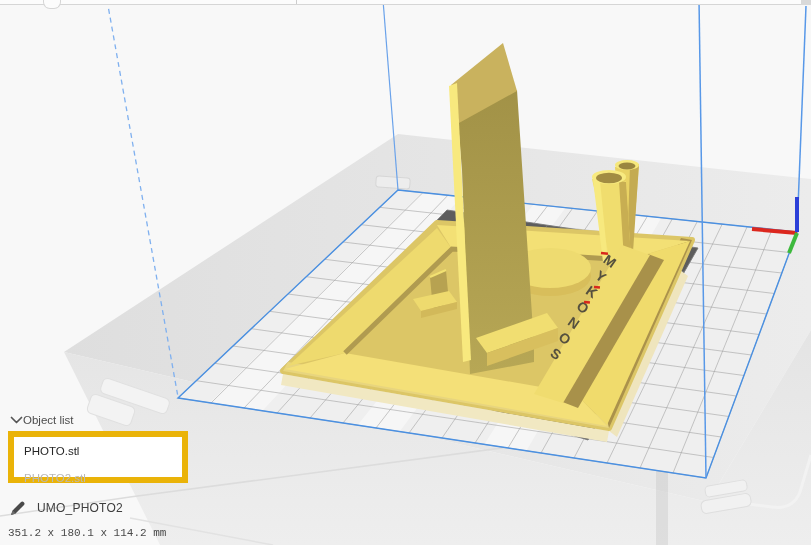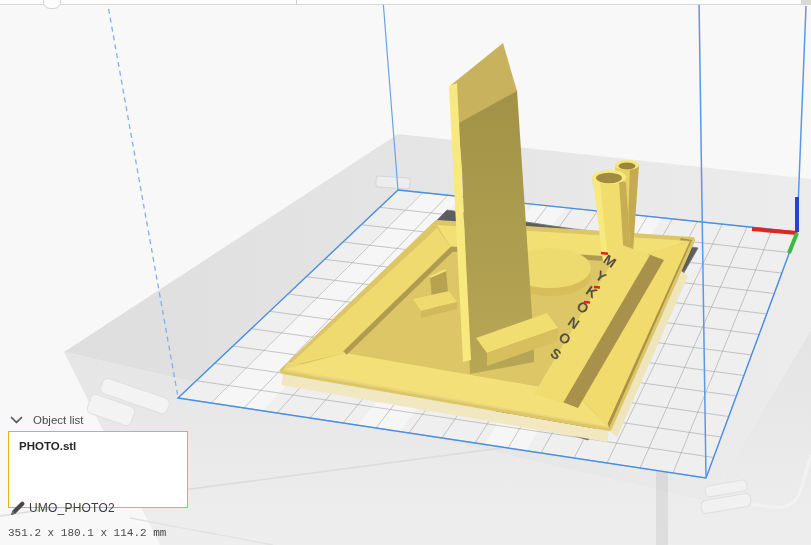--- a/index.html
+++ b/index.html
@@ -17,34 +17,34 @@
   }
   #topbar .notch{
     position:absolute;left:43px;top:0px;width:16px;height:8px;
     background:#fcfcfc;border:1px solid #d6d6d6;border-top:none;
     border-radius:0 0 7px 7px;
   }
   #topbar .divider{position:absolute;top:0;width:1px;height:4px;background:#cdcdcd;}
   #topbar .corner-block{position:absolute;right:0;top:0;width:10px;height:5px;background:#d9d9d9;}
   
   #objectlist-header{
-    position:absolute;left:10px;top:414px;display:flex;align-items:center;gap:10px;
+    position:absolute;left:10px;top:414px;display:flex;align-items:center;
     z-index:6;
   }
   #objectlist-header .chev{width:13px;height:9px;cursor:pointer;}
   #objectlist-header .lbl{font-size:11.5px;color:#4c4c4c;}
   #objectlist-box{
-    position:absolute;left:8px;top:431px;width:180px;height:77px;
-    background:#ffffff;border:1px solid #eab308;z-index:6;box-sizing:border-box;font-weight:bold;
+    position:absolute;left:8px;top:431px;width:180px;height:52px;
+    background:#ffffff;border:6px solid #eab308;z-index:6;box-sizing:border-box;
   }
   .obj-item{font-size:11.5px;padding:8px 0 0 10px;cursor:pointer;white-space:nowrap;}
   .obj-item.active{color:#262626;}
   .obj-item.inactive{color:#b9b9b9;padding-top:15px;}
   #printer-row{
-    position:absolute;left:10px;top:500px;display:flex;align-items:center;gap:3px;z-index:6;justify-content:space-between;
+    position:absolute;left:10px;top:500px;display:flex;align-items:center;gap:11px;z-index:6;justify-content:space-between;
   }
   #printer-row .pname{font-size:12px;color:#3d3d3d;letter-spacing:.2px;}
   #dims{
     position:absolute;left:8px;top:527px;font-size:11px;color:#4a4a4a;z-index:6;font-family:Liberation Mono, monospace;
   }
 </style>
 </head>
 <body>
 
 <div id="viewport">
@@ -195,20 +195,21 @@
 
 <div id="objectlist-header">
   <svg class="chev" viewBox="0 0 13 9">
     <path d="M1.5,1.5 L6.5,6.5 L11.5,1.5" fill="none" stroke="#555555" stroke-width="1.7" stroke-linecap="round" stroke-linejoin="round"></path>
   </svg>
   <span class="lbl">Object list</span>
 </div>
 
 <div id="objectlist-box">
   <div class="obj-item active">PHOTO.stl</div>
+  <div class="obj-item inactive">PHOTO2.stl</div>
 </div>
 
 <div id="printer-row">
   <svg width="16" height="16" viewBox="0 0 16 16">
     <path d="M1,15 L2.6,10.4 L10.8,2.2 A2.1,2.1 0 0 1 13.8,5.2 L5.6,13.4 Z" fill="#4a4a4a"></path>
     <path d="M1,15 L2.6,10.4 L5.6,13.4 Z" fill="#6b6b6b"></path>
   </svg>
   <span class="pname">UMO_PHOTO2</span>
 </div>
 

